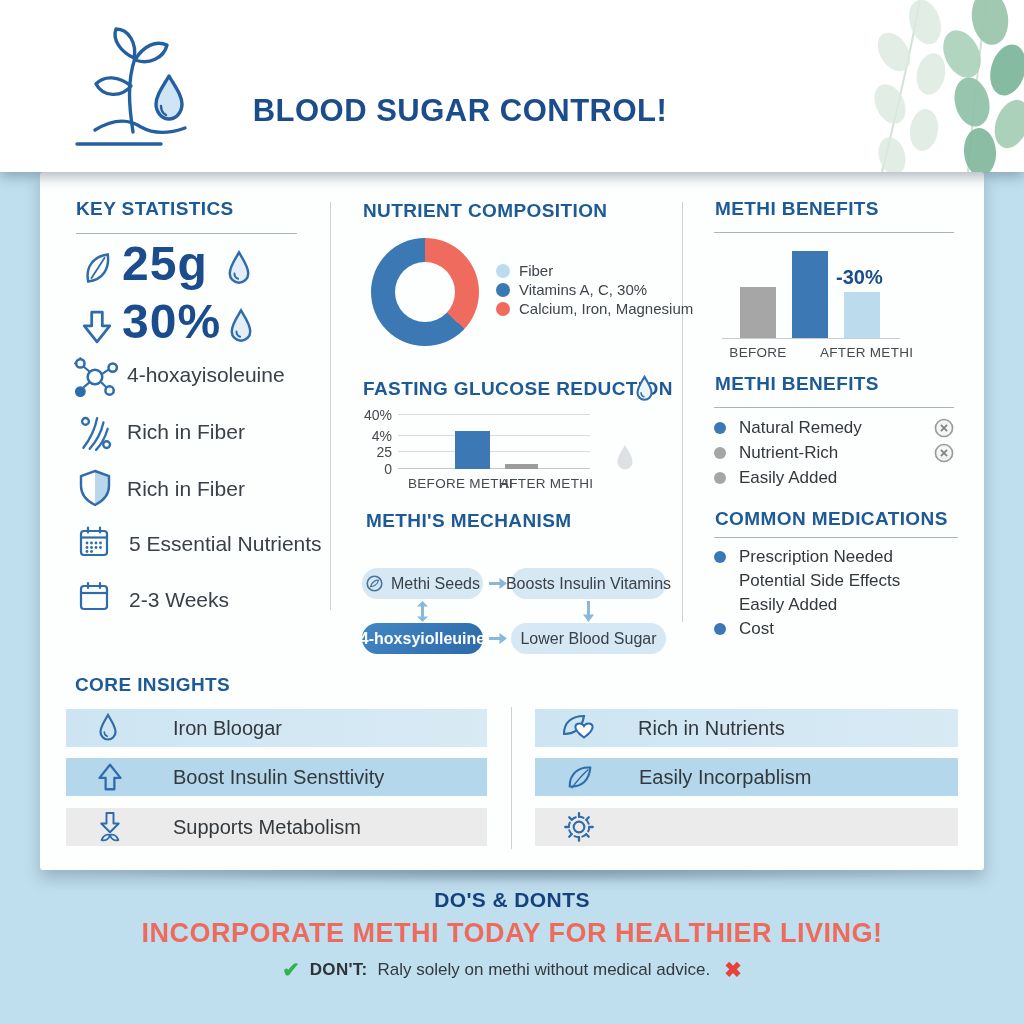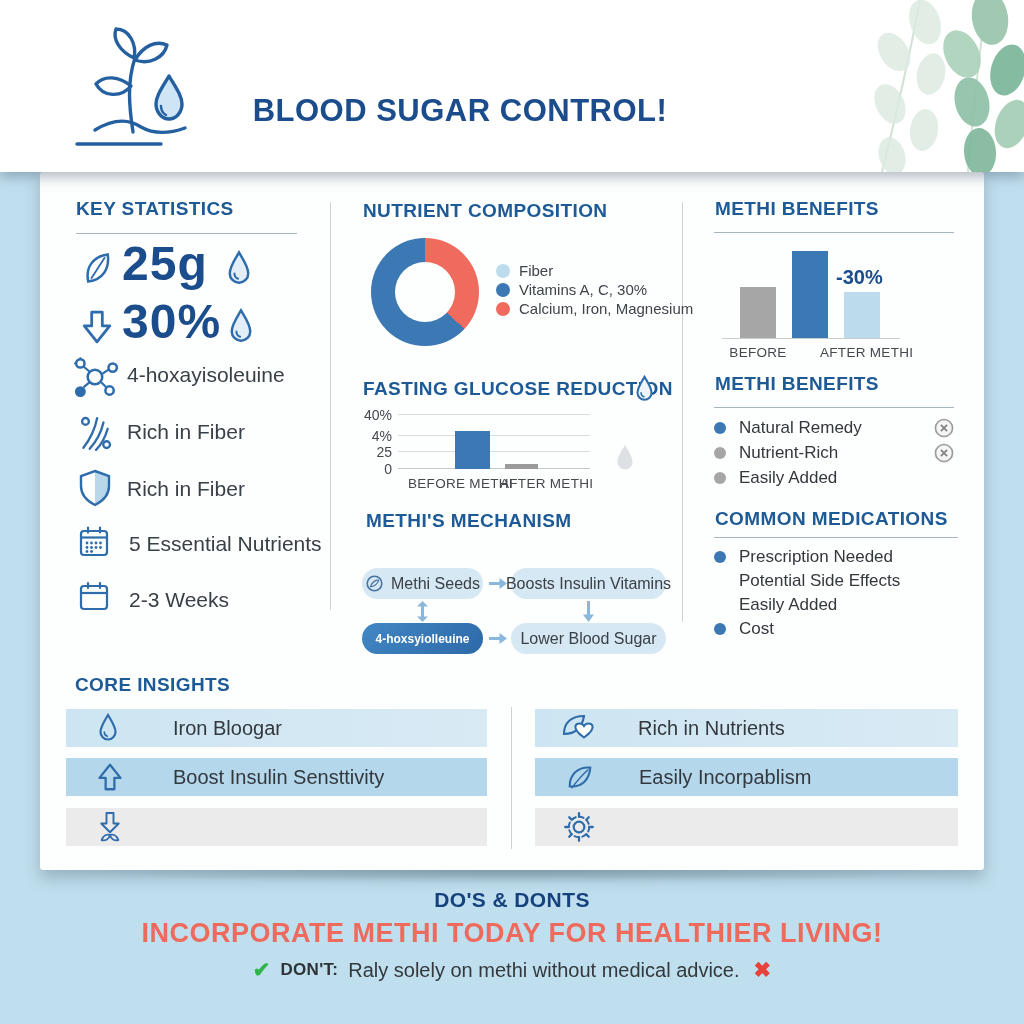--- a/index.html
+++ b/index.html
@@ -13,21 +13,21 @@
   .vdiv{width:1px;background:#ccd2d6;}
   .stat-label{font-size:21px;color:#3a4048;white-space:nowrap;}
   .big-val{font-size:48px;font-weight:800;color:#1b4c8c;letter-spacing:1px;line-height:1;}
   .legend-label{font-size:15px;color:#3f454b;white-space:nowrap;}
   .dot{border-radius:50%;}
   .tick{font-size:14px;color:#45494e;text-align:right;white-space:nowrap;}
   .cat{font-size:13.5px;color:#45494e;letter-spacing:.3px;text-align:center;white-space:nowrap;}
   .gridline{position:absolute;left:0;width:100%;height:1px;background:#d8dcdf;}
   .bar{position:absolute;bottom:0;}
   .pill{border-radius:16px;background:#d6e8f4;color:#3a4048;font-size:16px;display:flex;align-items:center;justify-content:center;gap:7px;white-space:nowrap;}
-  .pill.dark{background:linear-gradient(135deg,#4287c4,#2d69a8);color:#ffffff;font-weight:600;font-size:12px;}
+  .pill.dark{background:linear-gradient(135deg,#4287c4,#2d69a8);color:#ffffff;font-weight:600;font-size:16px;}
   .blist-label{font-size:17px;color:#33383d;white-space:nowrap;}
   .insight-row{position:absolute;display:flex;align-items:center;height:38px;}
   .insight-label{font-size:20px;color:#33383d;white-space:nowrap;}
   .row-lightblue{background:linear-gradient(90deg,#cde5f2,#d8eaf4);}
   .row-midblue{background:#b4d7ec;}
   .row-gray{background:#ebebeb;}
   .footer-shadow{position:absolute;left:0;top:870px;width:1024px;height:18px;background:radial-gradient(ellipse 60% 100% at 50% 0,rgba(30,50,70,.22),rgba(0,0,0,0) 75%);z-index:1;}
   .annot{font-size:20px;font-weight:800;color:#1b4c8c;white-space:nowrap;}
   svg{display:block;}
 </style>
@@ -343,20 +343,21 @@
     <span class="insight-label" style="margin-left:49px;">Boost Insulin Sensttivity</span>
   </div>
   <div class="insight-row row-gray" style="left:66px;top:808px;width:421px;z-index:4;">
     <span style="margin-left:30px;">
         <svg width="28" height="32" viewBox="0 0 32 36" fill="none" stroke="#2e6cab" stroke-width="2.2" stroke-linejoin="round">
           <path d="M12 2 h8 v12 h6 L16 24 L6 14 h6 Z"></path>
           <path d="M16 27 C12 26 8 28 6.5 33 C11.5 34 15 31 16 27 Z"></path>
           <path d="M16 27 C20 26 24 28 25.5 33 C20.5 34 17 31 16 27 Z"></path>
         </svg>
       </span>
+    <span class="insight-label" style="margin-left:49px;">Supports Metabolism</span>
   </div>
 
   <div class="insight-row row-lightblue" style="left:535px;top:709px;width:423px;z-index:4;">
     <span style="margin-left:25px;">
         <svg width="40" height="32" viewBox="0 0 40 32" fill="none" stroke="#2e6cab" stroke-width="2.1">
           <path d="M4 22 C4 10 12 4 24 4 C22 16 16 22 4 22 Z"></path>
           <path d="M24 14 c2 -3.4 7.5 -3.2 8.5 0 c1 3.2 -1.5 6.5 -8.5 11.5 c-7 -5 -9.5 -8.3 -8.5 -11.5 c1 -3.2 6.5 -3.4 8.5 0 Z" fill="#ffffff"></path>
         </svg>
       </span>
     <span class="insight-label" style="margin-left:38px;">Rich in Nutrients</span>
@@ -380,17 +381,17 @@
       </span>
     <span class="insight-label" style="margin-left:44px;"></span>
   </div>
 
   <div class="footer-shadow"></div>
   <div class="abs" style="left:0;top:888px;width:1024px;text-align:center;font-size:21px;font-weight:800;color:#15427e;letter-spacing:.4px;z-index:4;">DO'S &amp; DONTS</div>
   <div class="abs" style="left:0;top:918px;width:1024px;text-align:center;font-size:27px;font-weight:800;color:#ee6a5c;letter-spacing:.5px;z-index:4;">INCORPORATE METHI TODAY FOR HEALTHIER LIVING!</div>
   <div class="abs" style="left:0;top:958px;width:1024px;display:flex;justify-content:center;align-items:center;gap:10px;z-index:4;">
     <span style="color:#2eb44a;font-size:21px;font-weight:800;">✔</span>
     <span style="font-size:17px;color:#2e3338;font-weight:600;letter-spacing:.3px;">DON'T:</span>
-    <span style="font-size:20px;color:#33383d;">Raly solely on methi without medical advice.</span>
+    <span style="font-size:17px;color:#33383d;">Raly solely on methi without medical advice.</span>
     <span style="color:#e8413c;font-size:21px;font-weight:800;margin-left:4px;">✖</span>
   </div>
 
 </div>
 
 </body></html>

